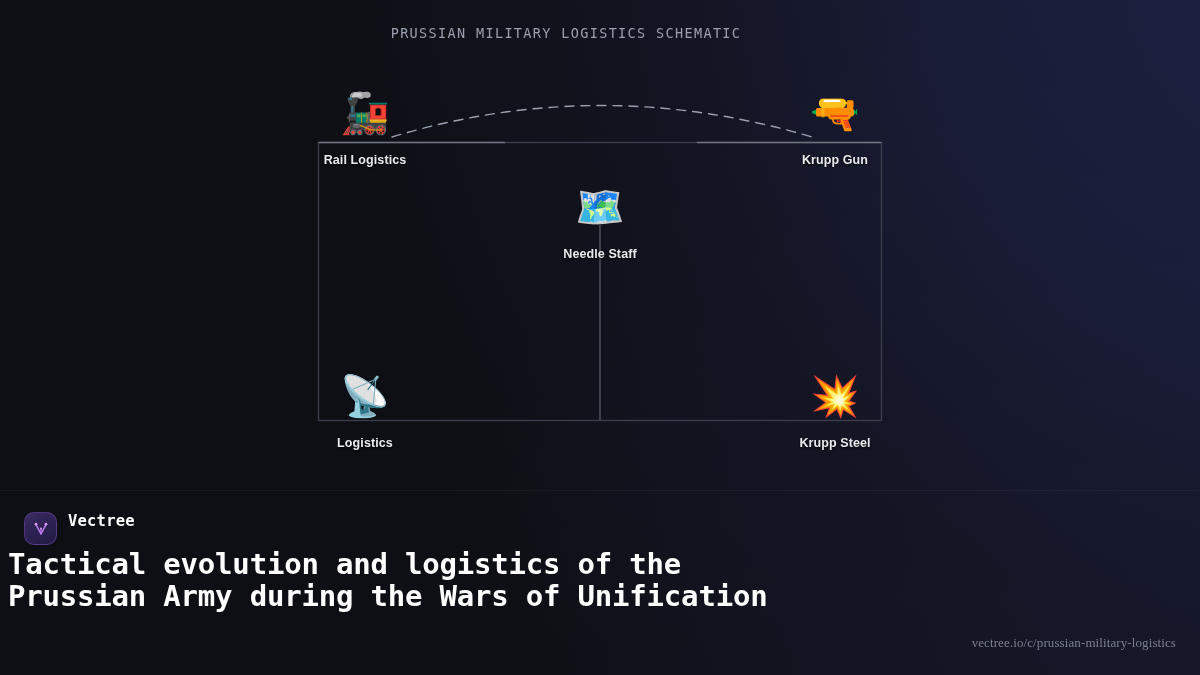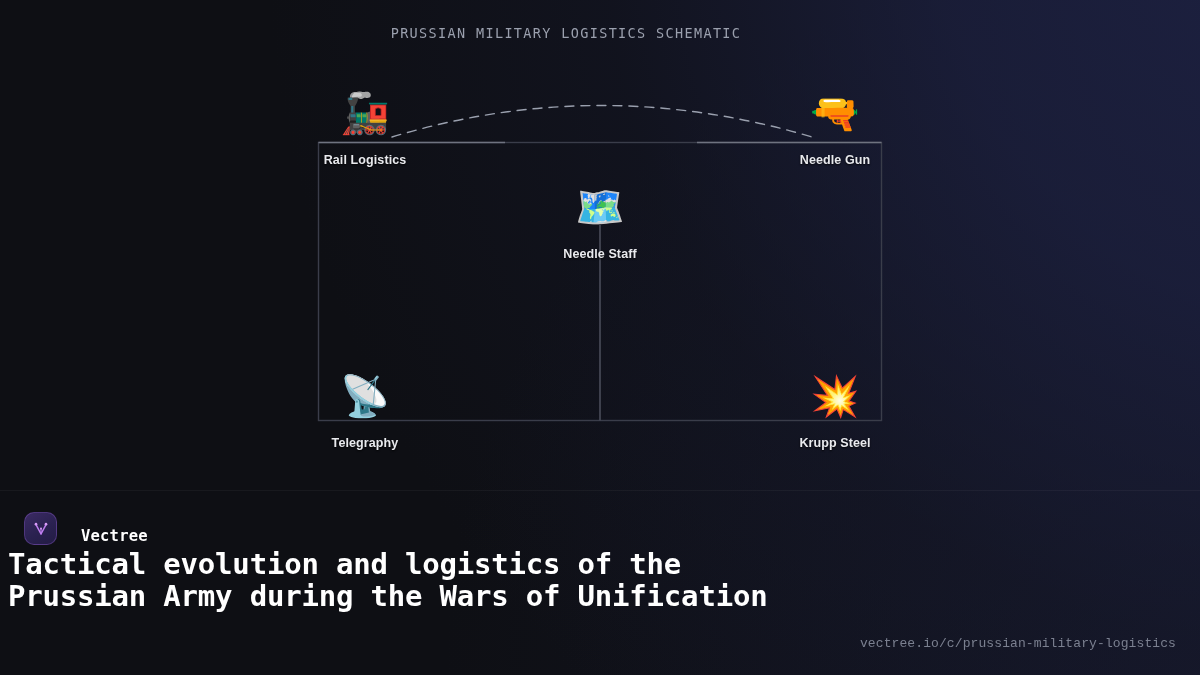--- a/index.html
+++ b/index.html
@@ -93,22 +93,22 @@
     width: 1200px;
     height: 1px;
     background: rgba(255,255,255,0.045);
   }
 
   #brand-row {
     position: absolute;
     left: 24px;
     top: 512px;
     display: flex;
-    align-items: flex-end;
-    gap: 24px;
+    align-items: flex-start;
+    gap: 11px;
   }
   #brand-logo {
     width: 33px;
     height: 33px;
     border-radius: 10px;
     background: linear-gradient(150deg, #3b2a63 0%, #2a2150 55%, #231c44 100%);
     border: 1px solid rgba(168,110,242,0.30);
     display: flex;
     align-items: center;
     justify-content: center;
@@ -131,21 +131,21 @@
     font-weight: bold;
     line-height: 32px;
     color: #ffffff;
     letter-spacing: -0.2px;
   }
 
   #page-url {
     position: absolute;
     right: 24px;
     bottom: 24px;
-    font-family: Liberation Mono, monospace;
+    font-family: Liberation Serif, serif;
     font-size: 13px;
     color: #7b8090;
     letter-spacing: 0.1px;
     margin-top: 35px;
   }
 </style>
 </head>
 <body>
 
 <div id="bg-base"></div>
@@ -167,31 +167,31 @@
     <line x1="697" y1="142.5" x2="881.5" y2="142.5" stroke="#6f7380" stroke-width="1.4"></line>
   </svg>
 
   <div class="node" id="node-rail">
     <div class="node-icon">🚂</div>
     <div class="node-label">Rail Logistics</div>
   </div>
 
   <div class="node" id="node-needle">
     <div class="node-icon">🔫</div>
-    <div class="node-label">Needle Gun</div>
+    <div class="node-label">Krupp Gun</div>
   </div>
 
   <div class="node" id="node-general">
     <div class="node-icon">🗺️</div>
     <div class="node-label">Needle Staff</div>
   </div>
 
   <div class="node" id="node-telegraphy">
     <div class="node-icon">📡</div>
-    <div class="node-label">Telegraphy</div>
+    <div class="node-label">Logistics</div>
   </div>
 
   <div class="node" id="node-krupp">
     <div class="node-icon">💥</div>
     <div class="node-label">Krupp Steel</div>
   </div>
 
 </div>
 
 <div id="footer-sep"></div>

